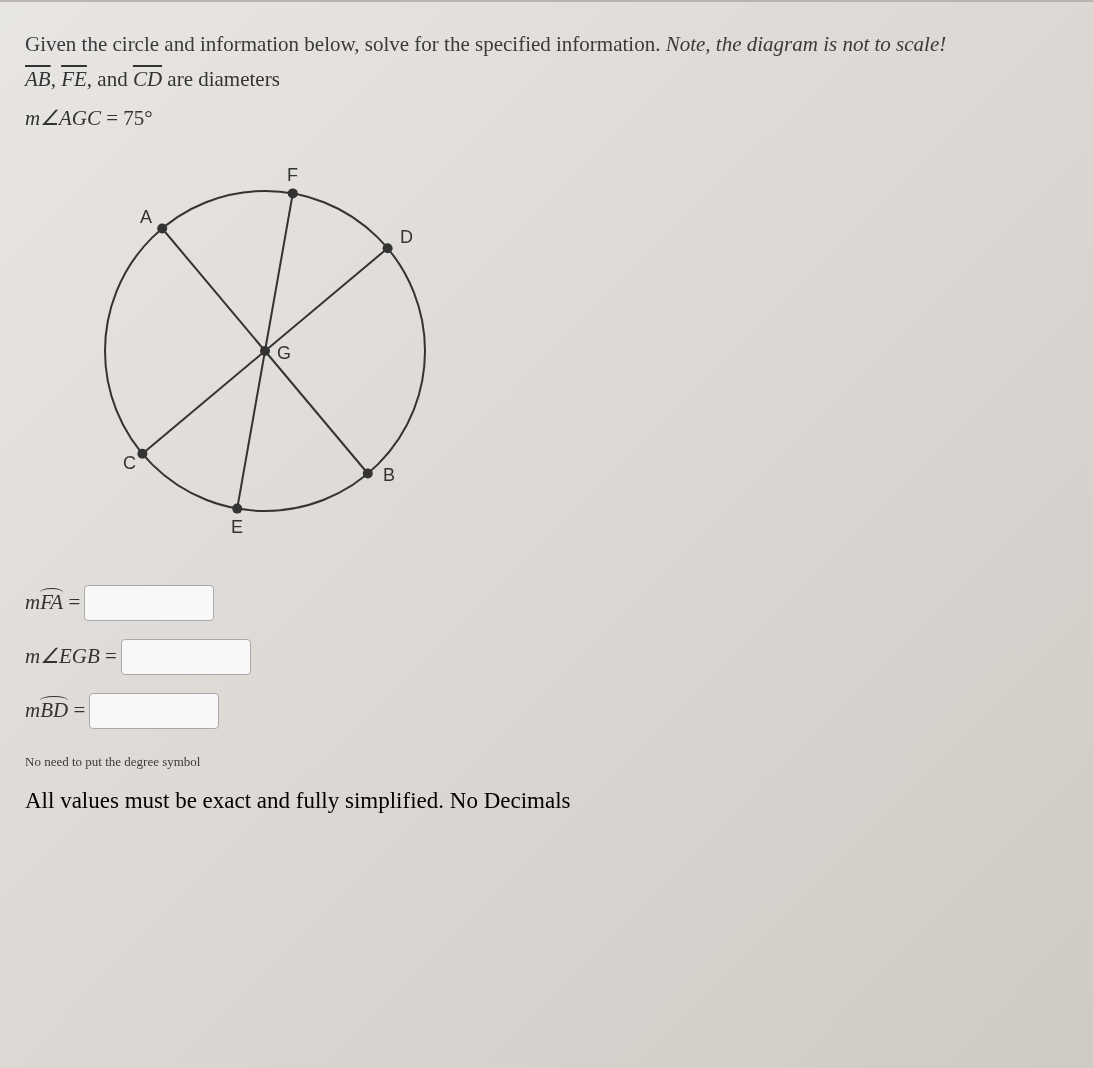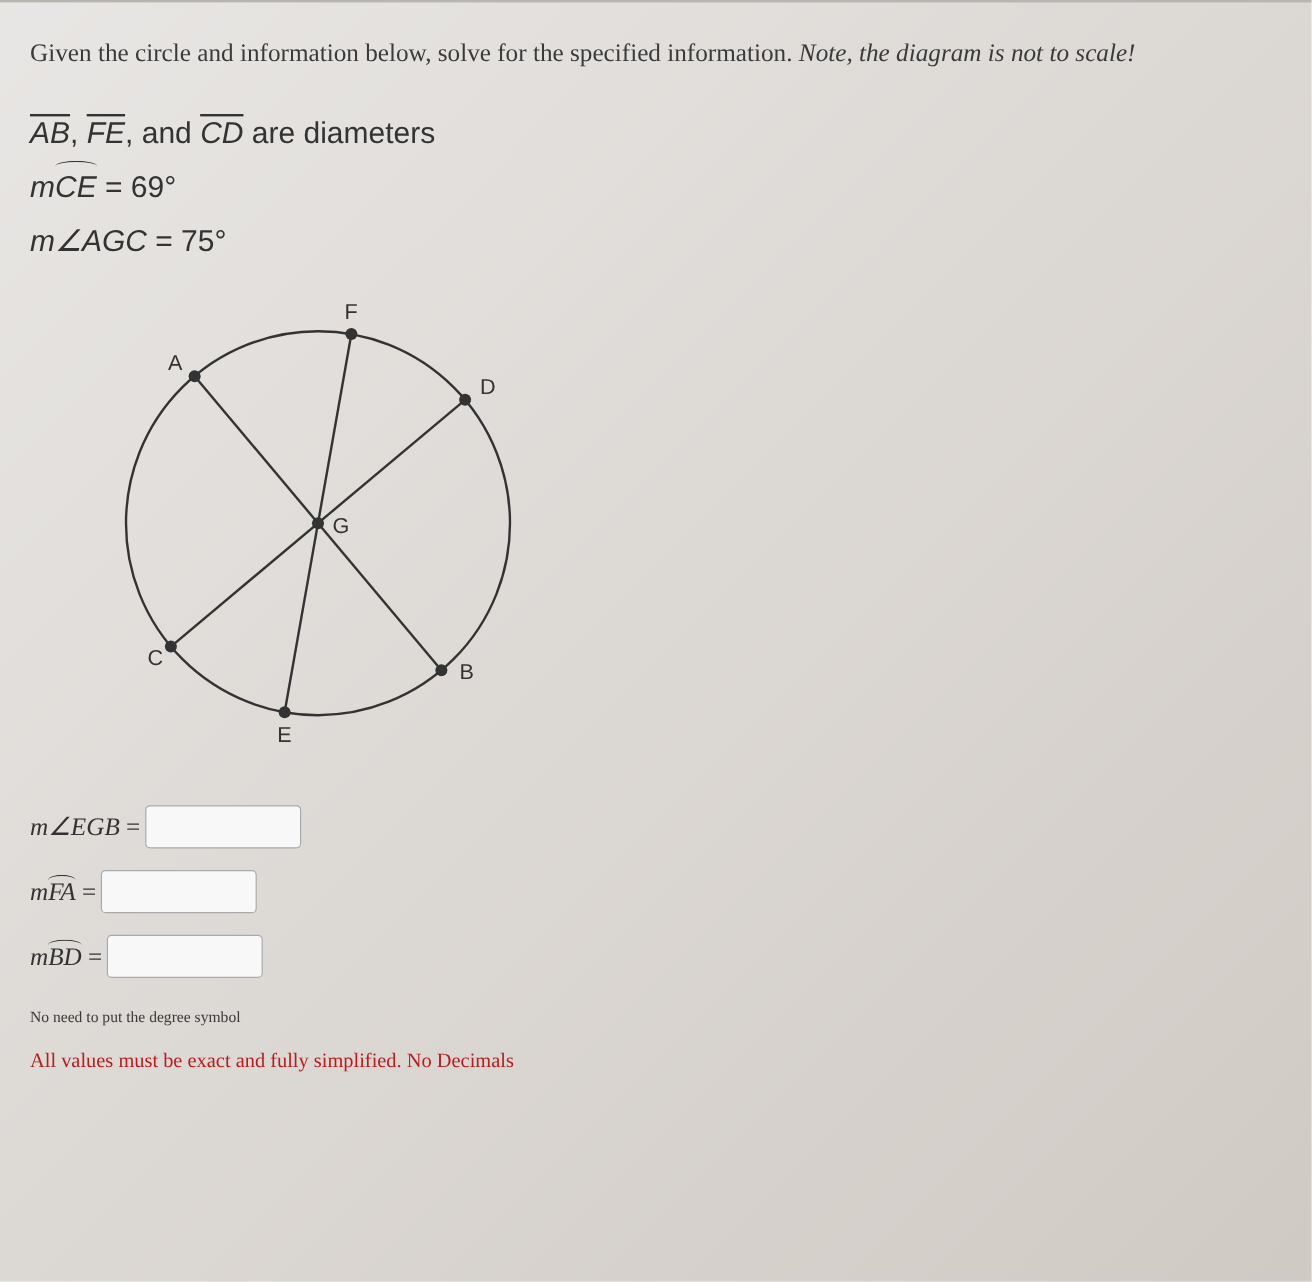--- a/index.html
+++ b/index.html
@@ -16,31 +16,31 @@
       position: absolute;
       top: 0;
       left: 0;
       right: 0;
       height: 2px;
       background: #b8b4b0;
     }
     .instruction {
       font-size: 21px;
       line-height: 1.4;
-      margin-bottom: 32px;
+      margin-bottom: 4px;
       color: #3a3a3a;
     }
     .instruction .italic {
       font-style: italic;
     }
     .given {
-      font-size: 25px;
+      font-size: 21px;
       line-height: 1.6;
       margin-bottom: 5px;
-      font-family: Liberation Sans, sans-serif;
+      font-family: Liberation Serif, serif;
     }
     .overline {
       text-decoration: overline;
       font-style: italic;
     }
     .arc {
       position: relative;
       display: inline-block;
       font-style: italic;
     }
@@ -82,40 +82,37 @@
       margin-left: 4px;
       font-size: 18px;
       padding: 0 8px;
     }
     .note {
       font-size: 13px;
       color: #3a3a3a;
       margin-top: 25px;
     }
     .note2 {
-      font-size: 17px;
-      color: #b91c1c;
+      font-size: 23px;
+      color: #000000;
       margin-top: 18px;
     }
   </style>
 </head>
 <body>
 
 <div class="border-top"></div>
 
 <div class="instruction">
   <span>Given the circle and information below, solve for the specified information. </span><span class="italic">Note, the diagram is not to scale!</span>
 </div>
 
 <div>
   <div class="given">
     <span class="overline">AB</span><span>, </span><span class="overline">FE</span><span>, and </span><span class="overline">CD</span><span> are diameters</span>
-  </div>
-  <div class="given">
-    <span style="font-style:italic">m</span><span class="arc">CE</span><span> = 69°</span>
   </div>
   <div class="given">
     <span style="font-style:italic">m∠</span><span style="font-style:italic">AGC</span><span> = 75°</span>
   </div>
 </div>
 
 <div class="diagram">
   <svg width="400" height="400" viewBox="0 0 400 400">
     <circle cx="200" cy="200" r="160" fill="none" stroke="#333" stroke-width="2"></circle>
 
@@ -143,25 +140,25 @@
     <circle cx="322.6" cy="97.2" r="5" fill="#333"></circle>
     <text x="335" y="92" font-family="Arial" font-size="18" fill="#333">D</text>
 
     <circle cx="77.4" cy="302.8" r="5" fill="#333"></circle>
     <text x="58" y="318" font-family="Arial" font-size="18" fill="#333">C</text>
   </svg>
 </div>
 
 <div class="answers">
   <div class="answer-row">
-    <span class="answer-label"><span>m∠</span><span>EGB</span><span class="upright"> =</span></span>
+    <span class="answer-label"><span>m</span><span class="arc">FA</span><span class="upright"> =</span></span>
     <input class="answer-input" type="text" style="">
   </div>
   <div class="answer-row">
-    <span class="answer-label"><span>m</span><span class="arc">FA</span><span class="upright"> =</span></span>
+    <span class="answer-label"><span>m∠</span><span>EGB</span><span class="upright"> =</span></span>
     <input class="answer-input" type="text" style="">
   </div>
   <div class="answer-row">
     <span class="answer-label"><span>m</span><span class="arc">BD</span><span class="upright"> =</span></span>
     <input class="answer-input" type="text" style="">
   </div>
 </div>
 
 <div class="note">No need to put the degree symbol</div>
 <div class="note2">All values must be exact and fully simplified. No Decimals</div>

